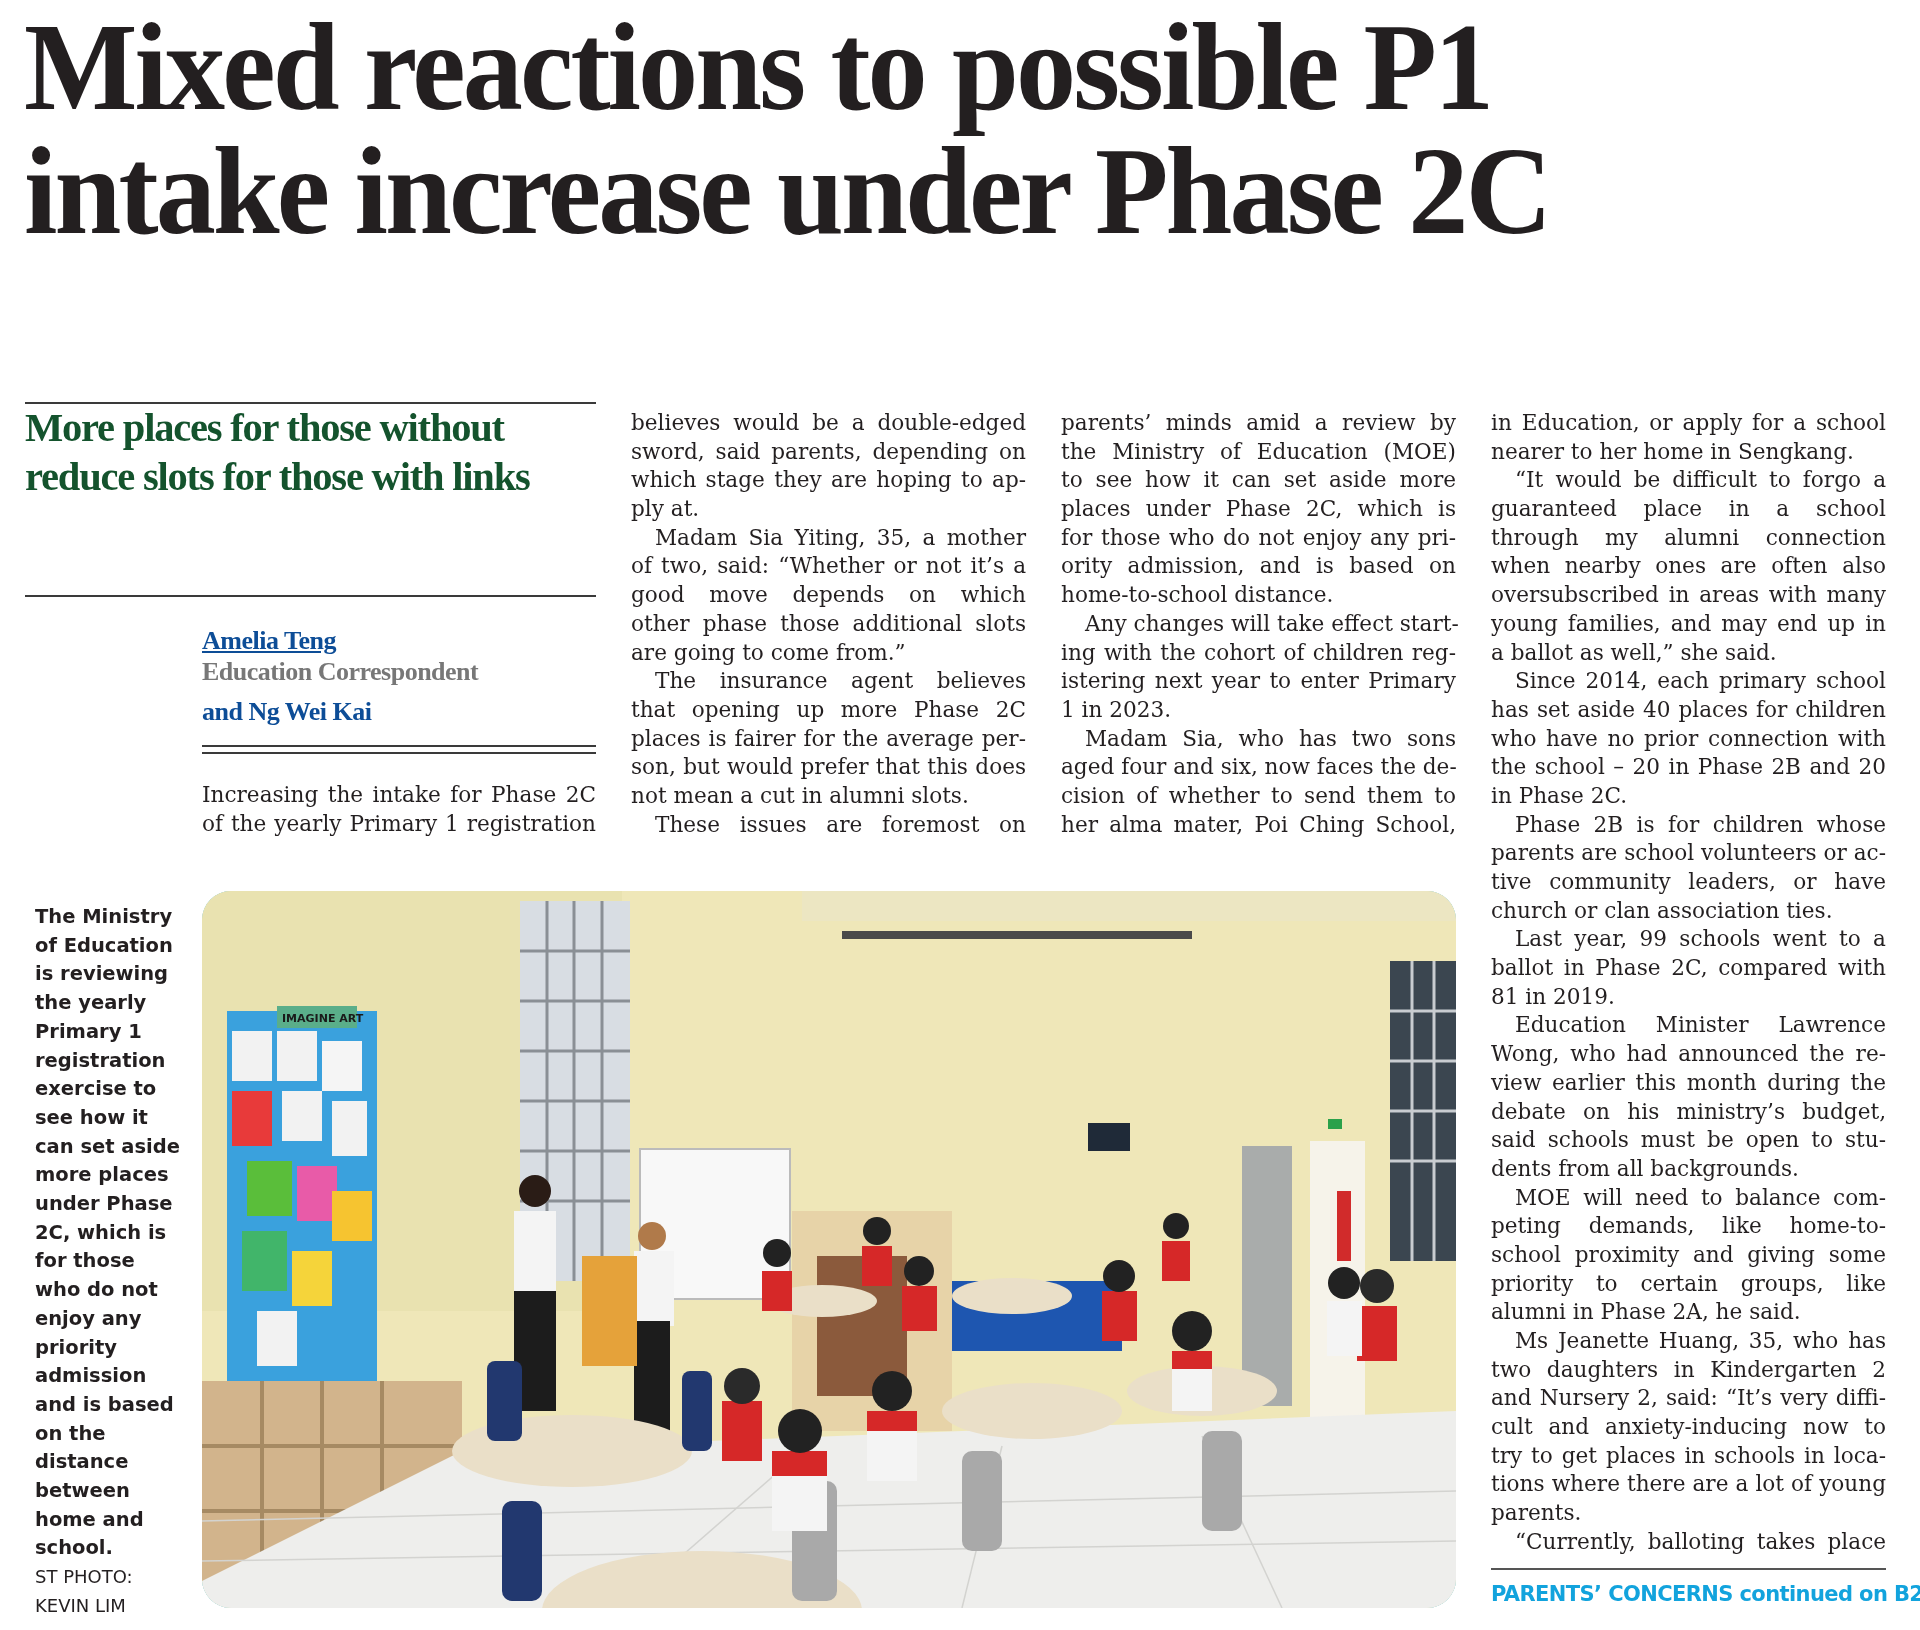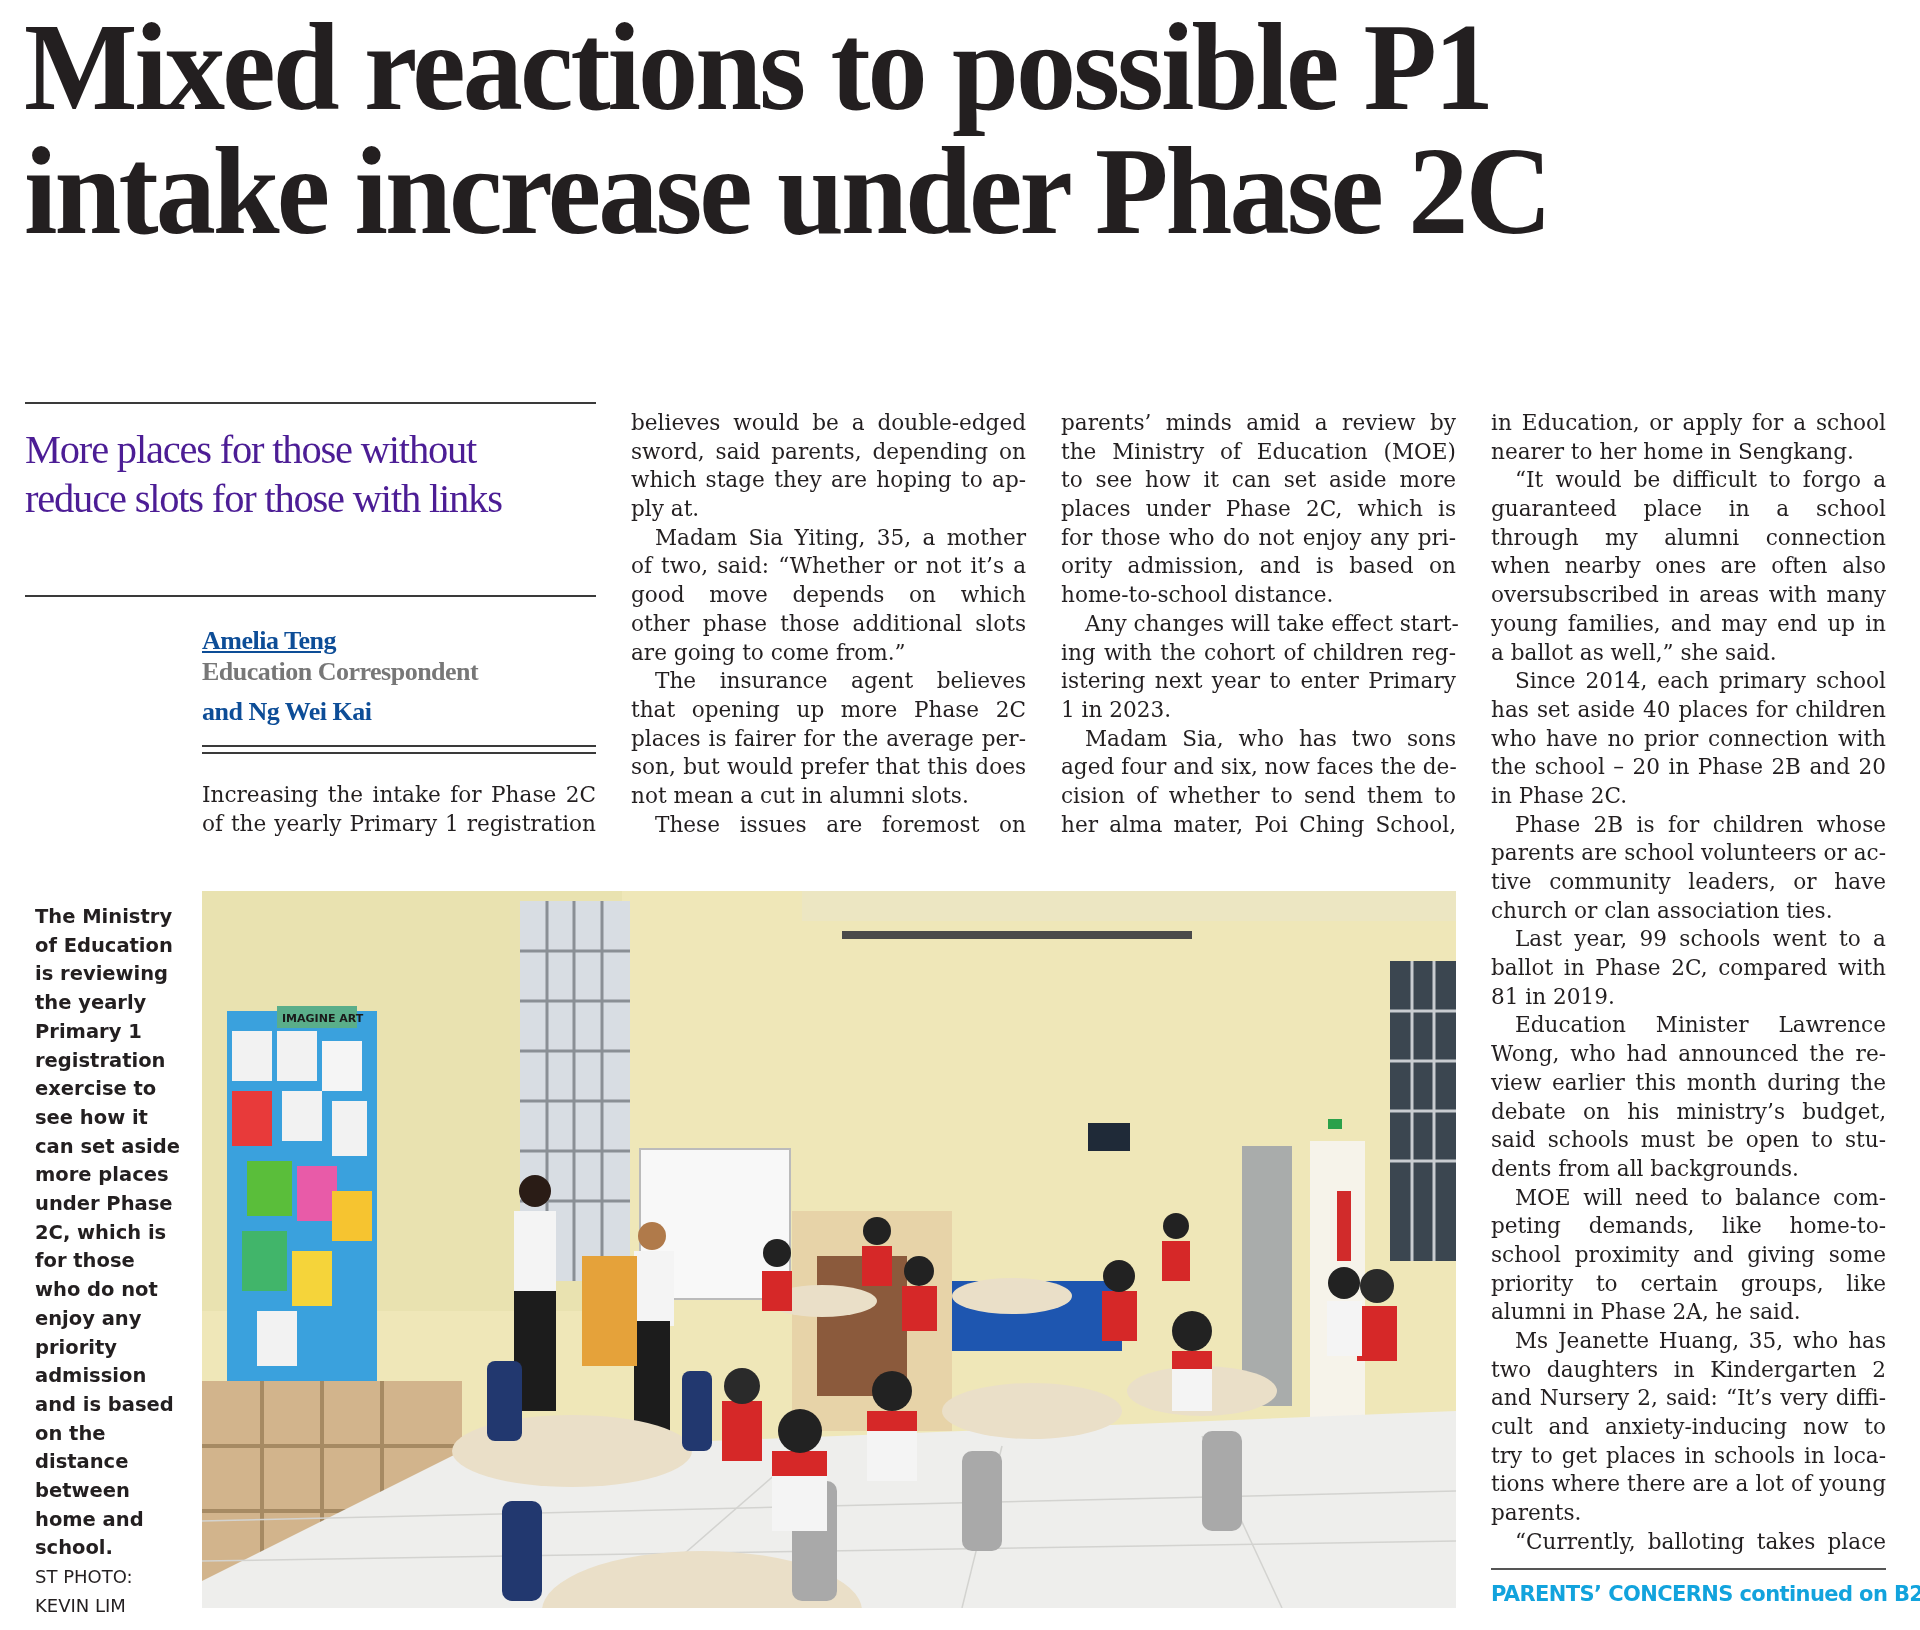--- a/index.html
+++ b/index.html
@@ -10,23 +10,23 @@
     position: absolute; left: 24px; top: 6px; width: 1880px;
     font-family: "Liberation Serif", serif; font-weight: bold;
     font-size: 124px; line-height: 124px; letter-spacing: -3px;
     color: #231f20;
   }
   .headline div { white-space: nowrap; transform: scaleX(0.97); transform-origin: left; }
 
   .rule { position: absolute; height: 2px; background: #3a3a3a; }
 
   .deck {
-    position: absolute; left: 25px; top: 426px; width: 575px;
-    font-family: "Liberation Serif", serif; font-weight: normal;
-    font-size: 40.5px; line-height: 48.5px; letter-spacing: -1.2px; color: #4c1d95;
+    position: absolute; left: 25px; top: 404px; width: 575px;
+    font-family: "Liberation Serif", serif; font-weight: bold;
+    font-size: 40.5px; line-height: 48.5px; letter-spacing: -1.2px; color: #14532d;
   }
   .deck div { white-space: nowrap; }
 
   .byline { position: absolute; left: 202px; font-family: "Liberation Serif", serif; font-weight: bold; font-size: 26px; white-space: nowrap; letter-spacing: -0.5px; }
   .byline.name { color: #0d4d97; }
   .byline.role { color: #777777; }
 
   .col {
     position: absolute; width: 395px;
     font-family: "DejaVu Serif", serif; font-size: 21.6px; line-height: 28.7px;
@@ -39,20 +39,21 @@
   .caption {
     position: absolute; left: 35px; top: 903px; width: 170px;
     font-family: "DejaVu Sans", sans-serif; font-weight: bold; font-size: 19.5px; line-height: 28.7px; color: #231f20;
   }
   .caption .ln { display: block; white-space: nowrap; }
   .credit { font-family: "DejaVu Sans", sans-serif; font-weight: normal; font-size: 18px; line-height: 28.7px; color: #231f20; }
 
   .photo {
     position: absolute; left: 202px; top: 891px; width: 1254px; height: 717px; overflow: hidden;
     background: #0ea5e9;
+    border-radius: 29px;
   }
   .photo svg { display: block; width: 100%; height: 100%; }
 
   .continued {
     position: absolute; left: 1491px; top: 1582px; width: 395px; text-align: right;
     font-family: "DejaVu Sans", sans-serif; font-weight: bold; font-size: 21px; color: #12a3dd; white-space: nowrap; letter-spacing: -0.6px;
   }
 </style>
 </head>
 <body>

